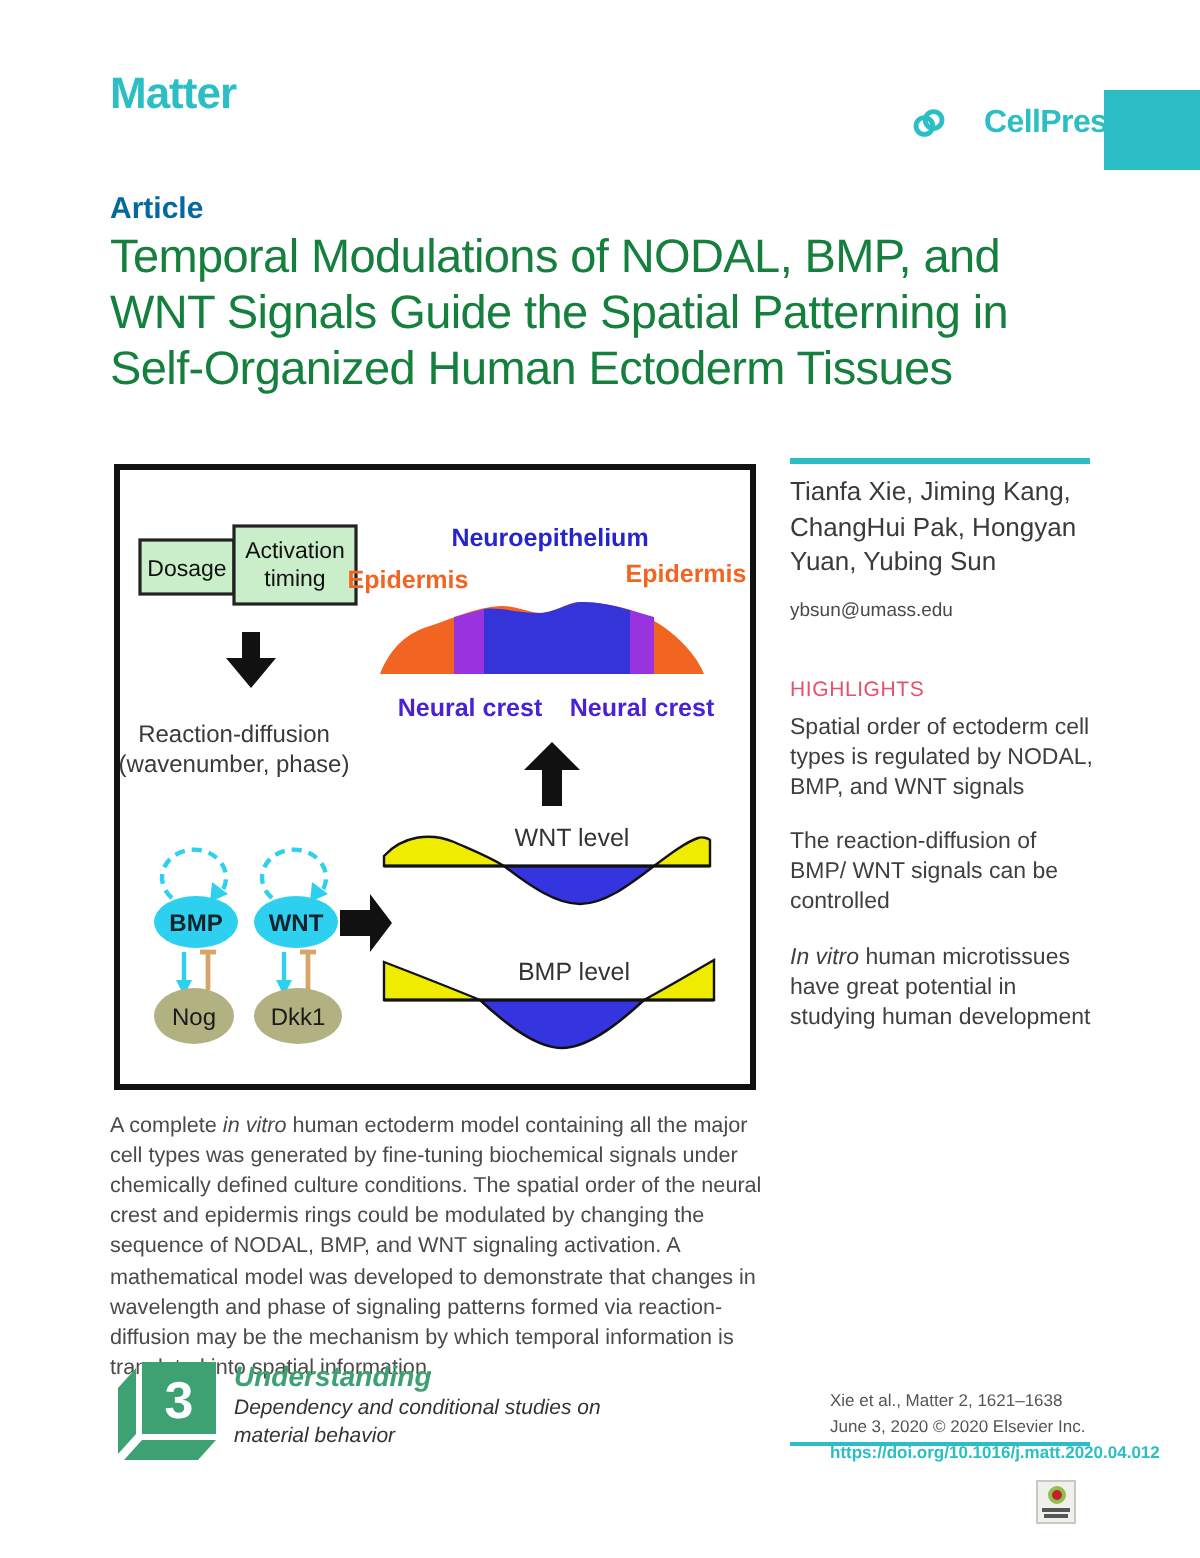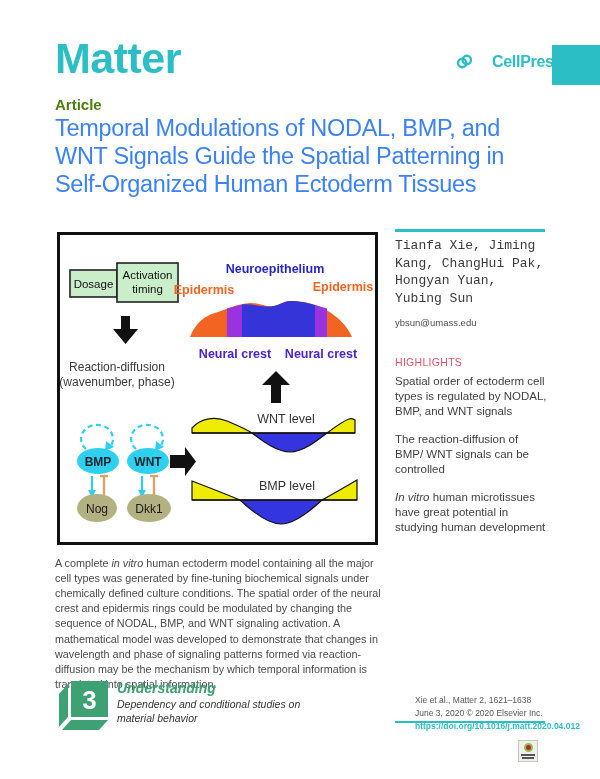--- a/index.html
+++ b/index.html
@@ -2,35 +2,35 @@
 <html><head>
 <meta charset="utf-8">
 <style>
   * { margin:0; padding:0; box-sizing:border-box; }
   html,body { background:#ffffff; }
   body { font-family:"Liberation Sans", sans-serif; }
   .canvas { position:relative; width:600px; height:779px; background:#fff; overflow:hidden; }
   .abs { position:absolute; }
 
   
-  .journal-logo { left:55px; top:34px; font-size:43px; font-weight:800; color:#2bbfc5; letter-spacing:-0.5px; }
+  .journal-logo { left:55px; top:34px; font-size:22px; font-weight:800; color:#2bbfc5; letter-spacing:-0.5px; }
   .cellpress { left:456px; top:53px; display:flex; align-items:flex-start; gap:19px; cursor:pointer; }
   .cellpress-name { color:#2bbfc5; font-size:16px; font-weight:700; letter-spacing:-0.3px; }
   .corner-block { left:552px; top:45px; width:48px; height:40px; background:#2bbfc5; }
 
-  .article-type { left:55px; top:96px; font-size:15px; font-weight:700; color:#4d7c0f; }
-  .paper-title { left:55px; top:114px; width:478px; font-size:23.5px; line-height:1.2; color:#3b82f6; font-weight:400; letter-spacing:-0.3px; }
+  .article-type { left:55px; top:96px; font-size:15px; font-weight:700; color:#0369a1; }
+  .paper-title { left:55px; top:114px; width:478px; font-size:23.5px; line-height:1.2; color:#15803d; font-weight:400; letter-spacing:-0.3px; }
 
   
   .figure-wrap { left:57px; top:232px; width:321px; height:313px; }
 
   
   .side-rule-top { left:395px; top:229px; width:150px; height:2.5px; background:#2bbfc5; }
   .sidebar { left:395px; top:237px; width:152px; }
-  .authors { font-size:13px; line-height:1.35; color:#3a3a3a; margin-bottom:10px;font-family:Liberation Mono, monospace; }
+  .authors { font-size:13px; line-height:1.35; color:#3a3a3a; margin-bottom:10px; }
   .email { font-size:9.5px; color:#4a4a4a; margin-bottom:28px; cursor:pointer; }
   .hl-title { font-size:10.5px; font-weight:400; color:#e5506b; letter-spacing:0.3px; margin-bottom:6px; }
   .hl-item { font-size:11.5px; line-height:1.3; color:#3f3f3f; margin-bottom:13px; }
   .hl-item i { font-style:italic; }
 
   
   .summary { left:55px; top:556px; width:326px; font-size:10.8px; line-height:1.4; color:#4a4a4a; }
   .summary i { font-style:italic; }
 
   

